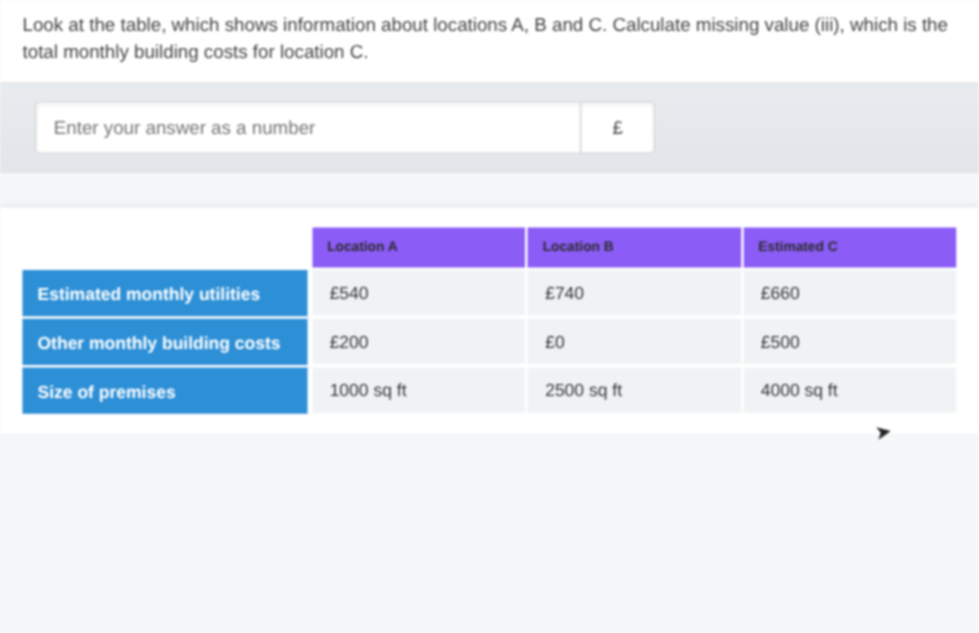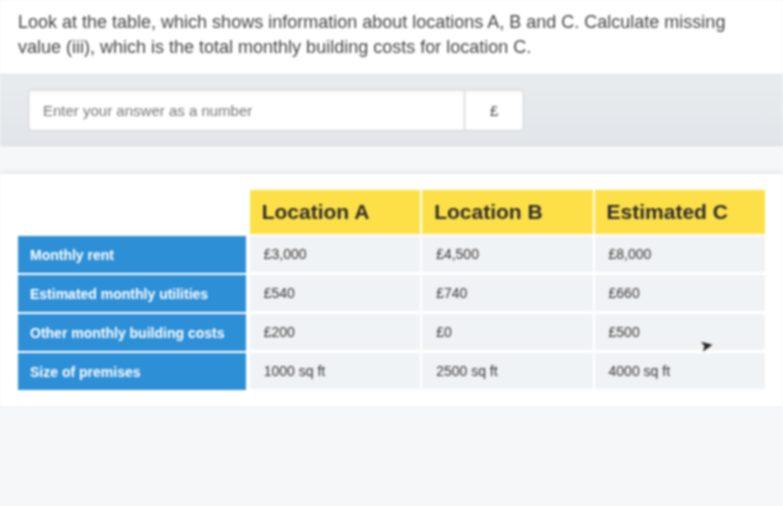--- a/index.html
+++ b/index.html
@@ -8,21 +8,21 @@
       background: #f5f7f9;
       width: 783px;
       height: 506px;
       overflow: hidden;
       filter: blur(0.9px);
       color: #333;
     }
     .question-area {
       padding: 10px 18px 14px 18px;
       background: #ffffff;
-      font-size: 18px;
+      font-size: 15px;
       line-height: 1.4;
       color: #444;
     }
     .answer-bar {
       background: linear-gradient(to bottom, #e8ecef, #e2e6ea);
       border-top: 1px solid #dcdcdc;
       border-bottom: 1px solid #dcdcdc;
       padding: 14px 28px;
       display: flex;
       align-items: center;
@@ -61,25 +61,25 @@
     }
     table {
       border-collapse: separate;
       border-spacing: 2px;
       width: 100%;
       table-layout: fixed;
     }
     col.rowhdr { width: 31%; }
     col.datac  { width: 23%; }
     .top-header {
-      background: #fde047;
+      background: #8b5cf6;
       color: #2b2b2b;
       font-weight: bold;
       padding: 10px 12px;
-      font-size: 21px;
+      font-size: 11px;
       text-align: left;
     }
     .row-header {
       background: #2d8fd6;
       color: #fff;
       font-weight: bold;
       padding: 10px 12px;
       font-size: 14px;
       text-align: left;
       border-right: 2px solid #fff;
@@ -123,26 +123,20 @@
         <col class="datac">
     </colgroup>
     <tbody>
         <tr>
       <th class="blank-corner"></th>
       <th class="top-header">Location A</th>
       <th class="top-header">Location B</th>
       <th class="top-header">Estimated C</th>
     </tr>
     <tr>
-      <th class="row-header">Monthly rent</th>
-      <td class="cell">£3,000</td>
-      <td class="cell">£4,500</td>
-      <td class="cell">£8,000</td>
-    </tr>
-    <tr>
       <th class="row-header">Estimated monthly utilities</th>
       <td class="cell">£540</td>
       <td class="cell">£740</td>
       <td class="cell">£660</td>
     </tr>
     <tr>
       <th class="row-header">Other monthly building costs</th>
       <td class="cell">£200</td>
       <td class="cell">£0</td>
       <td class="cell">£500</td>

